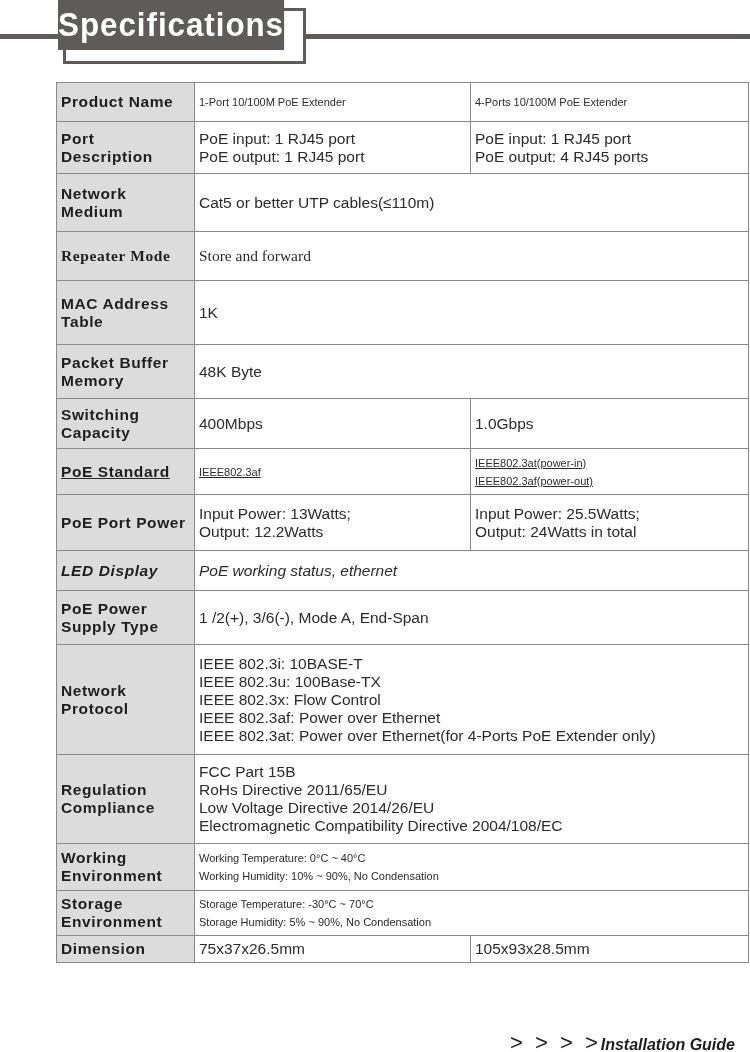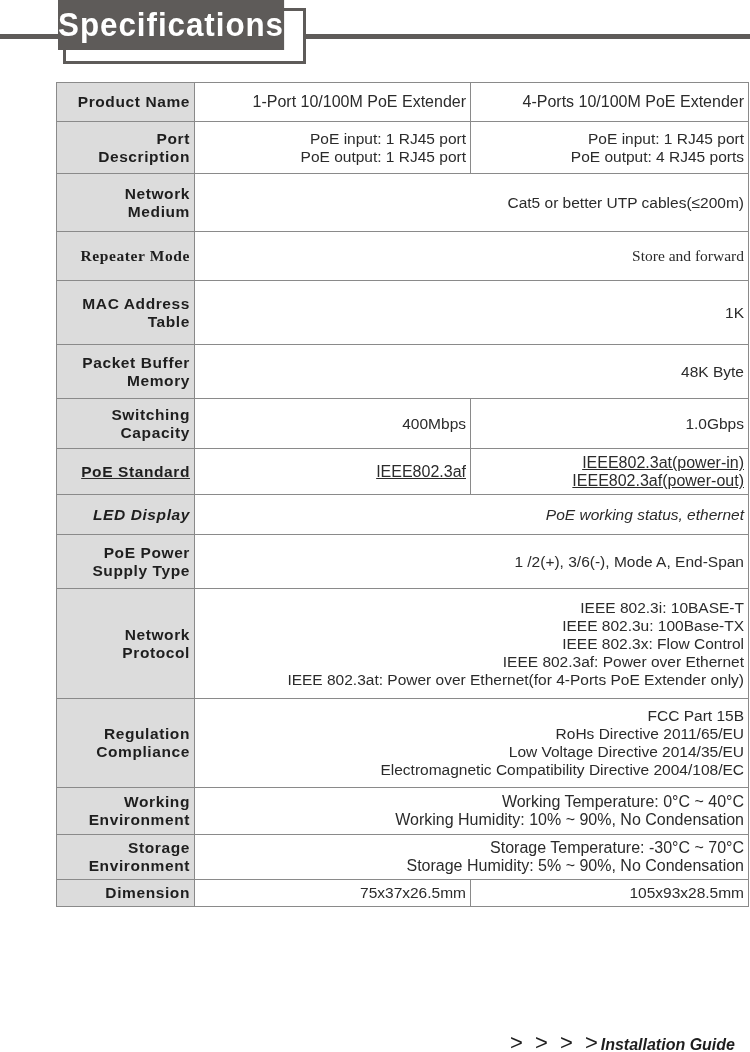--- a/index.html
+++ b/index.html
@@ -3,23 +3,23 @@
 <meta charset="utf-8">
 <style>
   html, body { margin: 0; padding: 0; background: #ffffff; }
   body { width: 750px; height: 1052px; position: relative; overflow: hidden; font-family: "Liberation Sans", sans-serif; color: #2a2a2a; }
   .hline { position: absolute; top: 34px; height: 5px; background: #5e5b59; }
   .hline.left { left: 0; width: 60px; }
   .hline.right { left: 300px; width: 450px; }
   .title-shadow { position: absolute; left: 63px; top: 8px; width: 243px; height: 56px; border: 3px solid #5e5b59; box-sizing: border-box; background: #fff; }
   .title-box { position: absolute; left: 58px; top: 0; width: 238px; height: 50px; background: #5e5b59; color: #fff; font-family: "Liberation Sans", sans-serif; font-weight: bold; font-size: 33px; letter-spacing: 1px; display: flex; align-items: center; justify-content: center; transform: scaleX(0.95); transform-origin: left; }
   table.spec { position: absolute; left: 56px; top: 82px; width: 692px; border-collapse: collapse; table-layout: fixed; }
-  table.spec td { border: 1.5px solid #8a8a8a; text-align: right; vertical-align: middle; padding: 4px 4px; line-height: 18px; font-size: 15.5px; color: #2b2b2b; }
+  table.spec td { border: 1.5px solid #8a8a8a; text-align: left; vertical-align: middle; padding: 4px 4px; line-height: 18px; font-size: 15.5px; color: #2b2b2b; }
   table.spec td.lbl { background: #dcdcdc; font-weight: bold; font-size: 15.5px; letter-spacing: 0.6px; color: #1e1e1e; width: 130px; }
-  table.spec td.small { font-size: 16px; }
+  table.spec td.small { font-size: 11px; }
   .multi span { display: block; }
   .footer { position: absolute; left: 510px; top: 1030px; font-size: 16px; font-weight: bold; font-style: italic; color: #1e1e1e; white-space: nowrap; }
   .footer .arrows { font-style: normal; font-weight: normal; font-size: 22px; letter-spacing: 3px; }
 </style>
 </head>
 <body>
 
 <div class="hline left"></div>
 <div class="hline right"></div>
 <div class="title-shadow"></div>
@@ -43,21 +43,21 @@
           <span>PoE input: 1 RJ45 port</span>
           <span>PoE output: 1 RJ45 port</span>
         </td>
         <td class="multi">
           <span>PoE input: 1 RJ45 port</span>
           <span>PoE output: 4 RJ45 ports</span>
         </td>
       </tr>
       <tr style="height: 58px;">
         <td class="lbl">Network Medium</td>
-        <td colspan="2">Cat5 or better UTP cables(≤200m)</td>
+        <td colspan="2">Cat5 or better UTP cables(≤110m)</td>
       </tr>
       <tr style="height: 49px; font-family: Liberation Serif, serif;">
         <td class="lbl">Repeater Mode</td>
         <td colspan="2">Store and forward</td>
       </tr>
       <tr style="height: 64px;">
         <td class="lbl">MAC Address Table</td>
         <td colspan="2">1K</td>
       </tr>
       <tr style="height: 54px;">
@@ -70,20 +70,31 @@
         <td>1.0Gbps</td>
       </tr>
       <tr style="height: 46px; text-decoration: underline;">
         <td class="lbl">PoE Standard</td>
         <td class="small">IEEE802.3af</td>
         <td class="small multi">
           <span>IEEE802.3at(power-in)</span>
           <span>IEEE802.3af(power-out)</span>
         </td>
       </tr>
+      <tr style="height: 56px;">
+        <td class="lbl">PoE Port Power</td>
+        <td class="multi">
+          <span>Input Power: 13Watts;</span>
+          <span>Output: 12.2Watts</span>
+        </td>
+        <td class="multi">
+          <span>Input Power: 25.5Watts;</span>
+          <span>Output: 24Watts in total</span>
+        </td>
+      </tr>
       <tr style="height: 40px; font-style: italic;">
         <td class="lbl">LED Display</td>
         <td colspan="2">PoE working status, ethernet</td>
       </tr>
       <tr style="height: 54px; margin-left: 44px;">
         <td class="lbl">PoE Power Supply Type</td>
         <td colspan="2">1 /2(+), 3/6(-), Mode A, End-Span</td>
       </tr>
       <tr style="height: 110px;">
         <td class="lbl">Network Protocol</td>
@@ -93,21 +104,21 @@
           <span>IEEE 802.3x: Flow Control</span>
           <span>IEEE 802.3af: Power over Ethernet</span>
           <span>IEEE 802.3at: Power over Ethernet(for 4-Ports PoE Extender only)</span>
         </td>
       </tr>
       <tr style="height: 89px;">
         <td class="lbl">Regulation Compliance</td>
         <td colspan="2" class="multi">
           <span>FCC Part 15B</span>
           <span>RoHs Directive 2011/65/EU</span>
-          <span>Low Voltage Directive 2014/35/EU</span>
+          <span>Low Voltage Directive 2014/26/EU</span>
           <span>Electromagnetic Compatibility Directive 2004/108/EC</span>
         </td>
       </tr>
       <tr style="height: 47px;">
         <td class="lbl">Working Environment</td>
         <td colspan="2" class="small multi">
           <span>Working Temperature: 0°C ~ 40°C</span>
           <span>Working Humidity: 10% ~ 90%, No Condensation</span>
         </td>
       </tr>

